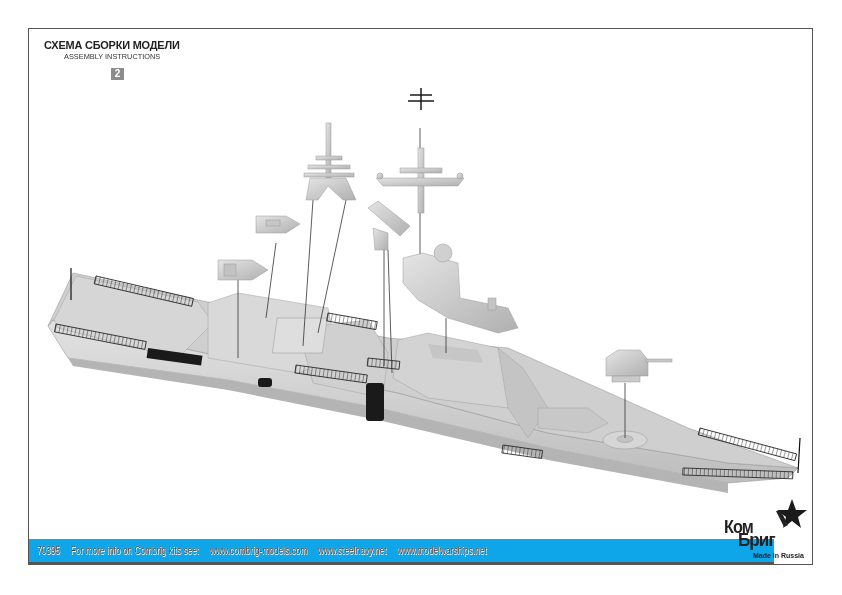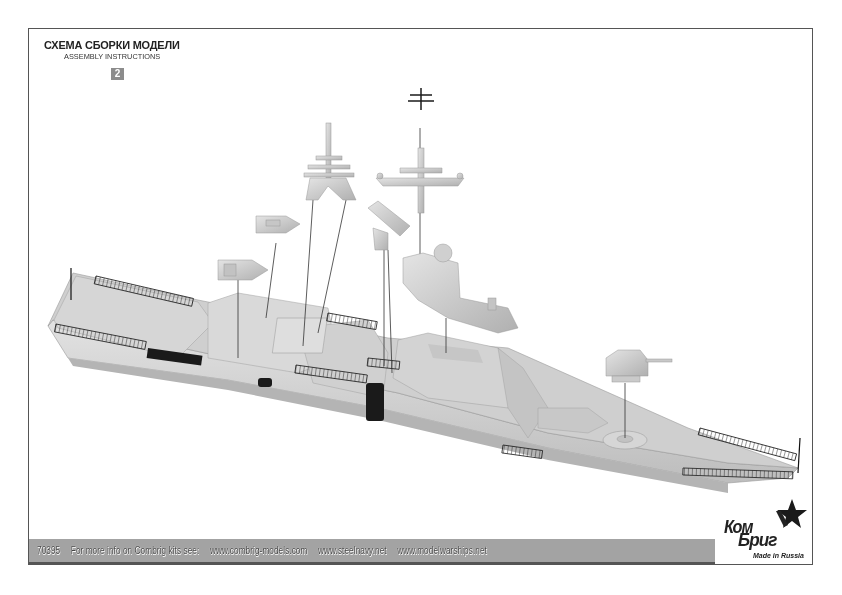--- a/index.html
+++ b/index.html
@@ -2,24 +2,24 @@
 <html><head>
   <meta charset="utf-8">
   <style>
     html, body { margin: 0; padding: 0; background: #ffffff; }
     body { width: 842px; height: 595px; position: relative; overflow: hidden; font-family: "Liberation Sans", sans-serif; }
     .frame { position: absolute; left: 28px; top: 28px; width: 785px; height: 537px; border: 1.5px solid #555; box-sizing: border-box; background: #fff; }
     .title-ru { position: absolute; left: 44px; top: 39px; font-size: 11.5px; font-weight: bold; color: #222; letter-spacing: -0.2px; transform: scaleX(0.95); transform-origin: left; }
     .title-en { position: absolute; left: 64px; top: 52px; font-size: 8px; color: #333; transform: scaleX(0.92); transform-origin: left; }
     .step-badge { position: absolute; left: 111px; top: 68px; width: 13px; height: 12px; background: #8c8c8c; color: #fff; font-size: 10px; font-weight: bold; text-align: center; line-height: 12px; }
     .drawing { position: absolute; left: 28px; top: 28px; width: 785px; height: 510px; }
-    .footer { position: absolute; left: 29px; top: 539px; width: 686px; height: 25px; background: #a3a3a3; border-bottom: 2px solid #555; box-sizing: border-box; }
+    .footer { position: absolute; left: 29px; top: 539px; width: 745px; height: 25px; background: #0ea5e9; border-bottom: 2px solid #555; box-sizing: border-box; }
     .footer-text { position: absolute; left: 8px; top: 6px; font-family: "Liberation Sans Narrow", "Liberation Sans", sans-serif; font-size: 10px; color: #444; white-space: nowrap; transform: scaleX(0.82); transform-origin: left; text-shadow: 0 0 1px #fff, 0.5px 0.5px 0 #fff; letter-spacing: 0.1px; }
     .footer-text span { margin-right: 10px; }
-    .logo { position: absolute; left: 722px; top: 497px; width: 90px; height: 67px; font-style: italic; }
+    .logo { position: absolute; left: 722px; top: 497px; width: 90px; height: 67px; }
     .logo-kom { position: absolute; left: 2px; top: 20px; font-size: 18px; font-weight: bold; color: #222; letter-spacing: -1px; transform: scaleX(0.9); transform-origin: left; }
     .logo-brig { position: absolute; left: 16px; top: 33px; font-size: 18px; font-weight: bold; color: #222; letter-spacing: -1px; transform: scaleX(0.95); transform-origin: left; }
     .logo-made { position: absolute; left: 31px; top: 55px; font-size: 7px; font-weight: bold; color: #222; white-space: nowrap; }
     .logo-star { position: absolute; left: 50px; top: 0px; width: 36px; height: 34px; }
   </style>
 </head>
 <body>
 
 <div class="frame"></div>
 

